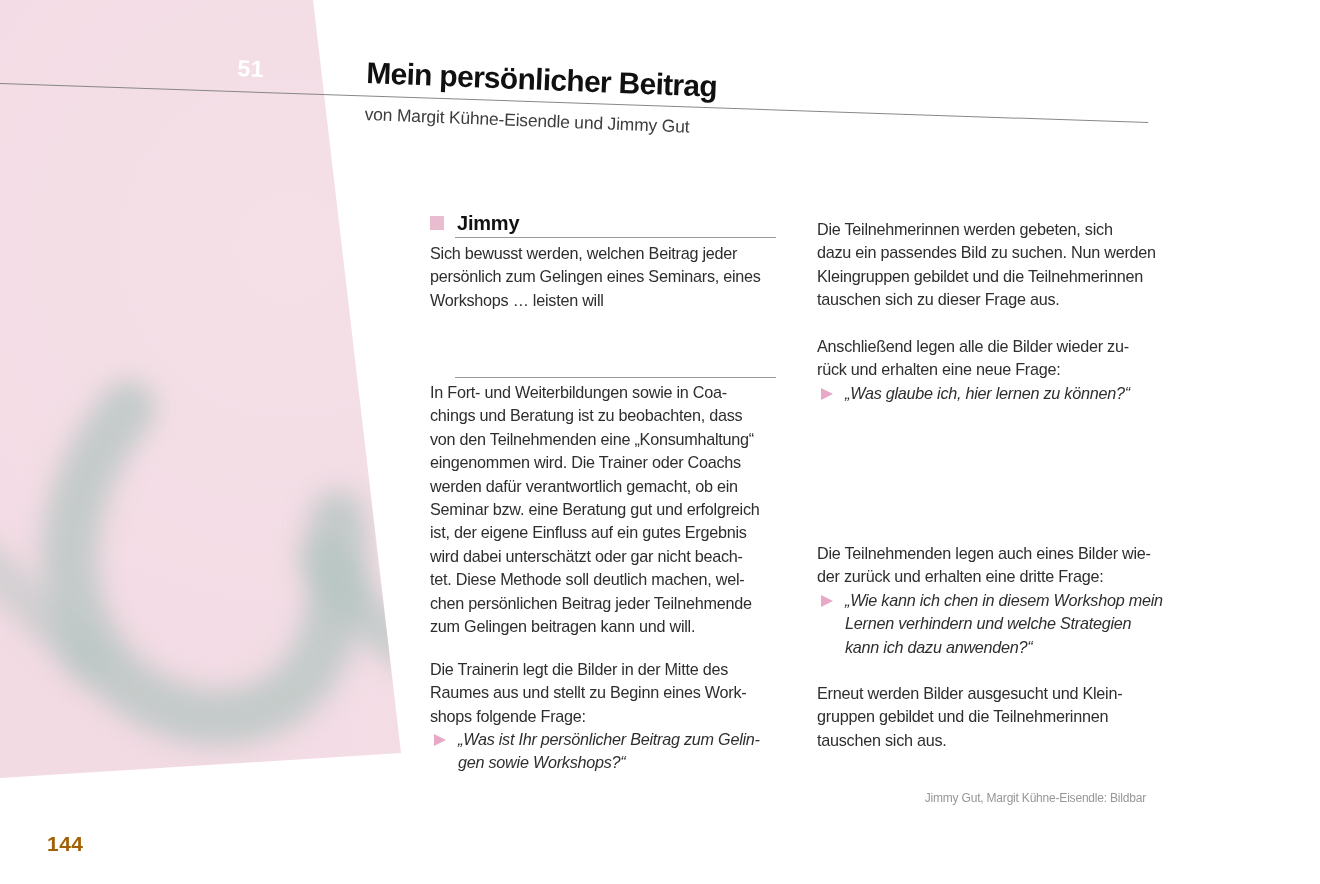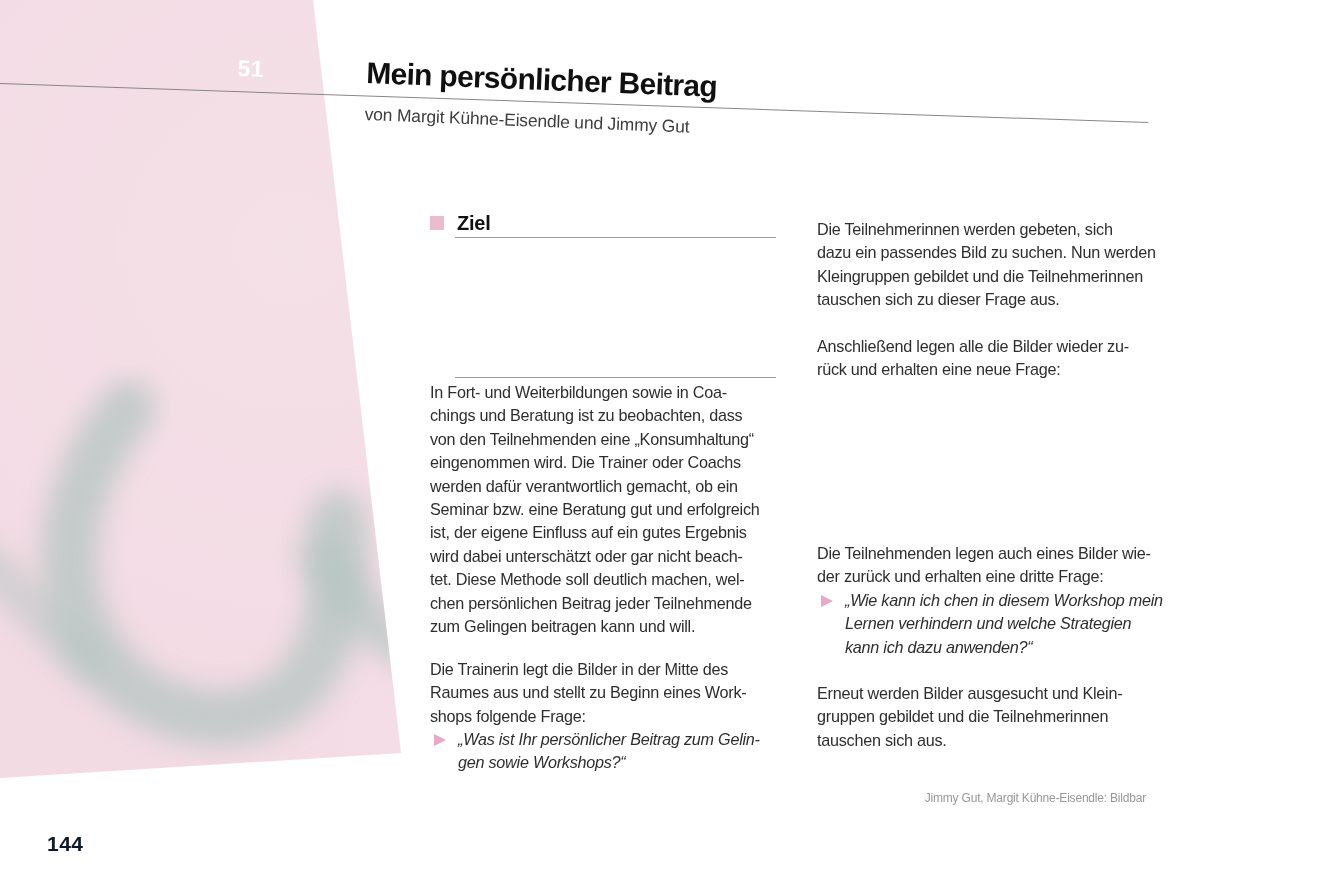--- a/index.html
+++ b/index.html
@@ -88,21 +88,21 @@
   .quote {
     margin-left: 28px;
     font-size: 16.2px; line-height: 23.4px; color: #2e2e2e;
     font-style: italic; letter-spacing: -0.25px;
     white-space: pre-line;
   }
 
   
   .page-number {
     position: absolute; left: 47px; top: 832px;
-    font-size: 21px; font-weight: bold; color: #0f172a;
+    font-size: 21px; font-weight: bold; color: #a16207;
     letter-spacing: 0.5px;
   }
   .footer-credit {
     position: absolute; right: 174px; top: 791px;
     font-size: 12px; color: #979797; letter-spacing: -0.2px;
   }
 </style>
 </head>
 <body>
 
@@ -125,24 +125,27 @@
   <div class="chapter-number">51</div>
   <div class="header-group">
     <div class="page-title">Mein persönlicher Beitrag</div>
     <div class="byline">von Margit Kühne-Eisendle und Jimmy Gut</div>
   </div>
 
   <div class="col col-left">
 
     <div class="heading-row" style="top:212px">
       <span class="sq"></span>
-      <span class="h-label">Ziel</span>
+      <span class="h-label">Jimmy</span>
     </div>
     <div class="h-rule" style="top:237px"></div>
 
+    <div class="para" style="top:242px">Sich bewusst werden, welchen Beitrag jeder
+persönlich zum Gelingen eines Seminars, eines
+Workshops … leisten will</div>
 
     <div class="h-rule" style="top:377px"></div>
 
     <div class="para" style="top:381px">In Fort- und Weiterbildungen sowie in Coa-
 chings und Beratung ist zu beobachten, dass
 von den Teilnehmenden eine „Konsumhaltung“
 eingenommen wird. Die Trainer oder Coachs
 werden dafür verantwortlich gemacht, ob ein
 Seminar bzw. eine Beratung gut und erfolgreich
 ist, der eigene Einfluss auf ein gutes Ergebnis
@@ -165,20 +168,24 @@
   <div class="col col-right">
 
     <div class="para" style="top:218px">Die Teilnehmerinnen werden gebeten, sich
 dazu ein passendes Bild zu suchen. Nun werden
 Kleingruppen gebildet und die Teilnehmerinnen
 tauschen sich zu dieser Frage aus.</div>
 
     <div class="para" style="top:335px">Anschließend legen alle die Bilder wieder zu-
 rück und erhalten eine neue Frage:</div>
 
+    <div class="bullet-row" style="top:382px">
+      <span class="tri"></span>
+      <div class="quote">„Was glaube ich, hier lernen zu können?“</div>
+    </div>
 
 
     <div class="para" style="top:542px">Die Teilnehmenden legen auch eines Bilder wie-
 der zurück und erhalten eine dritte Frage:</div>
 
     <div class="bullet-row" style="top:589px">
       <span class="tri"></span>
       <div class="quote">„Wie kann ich chen in diesem Workshop mein
 Lernen verhindern und welche Strategien
 kann ich dazu anwenden?“</div>

